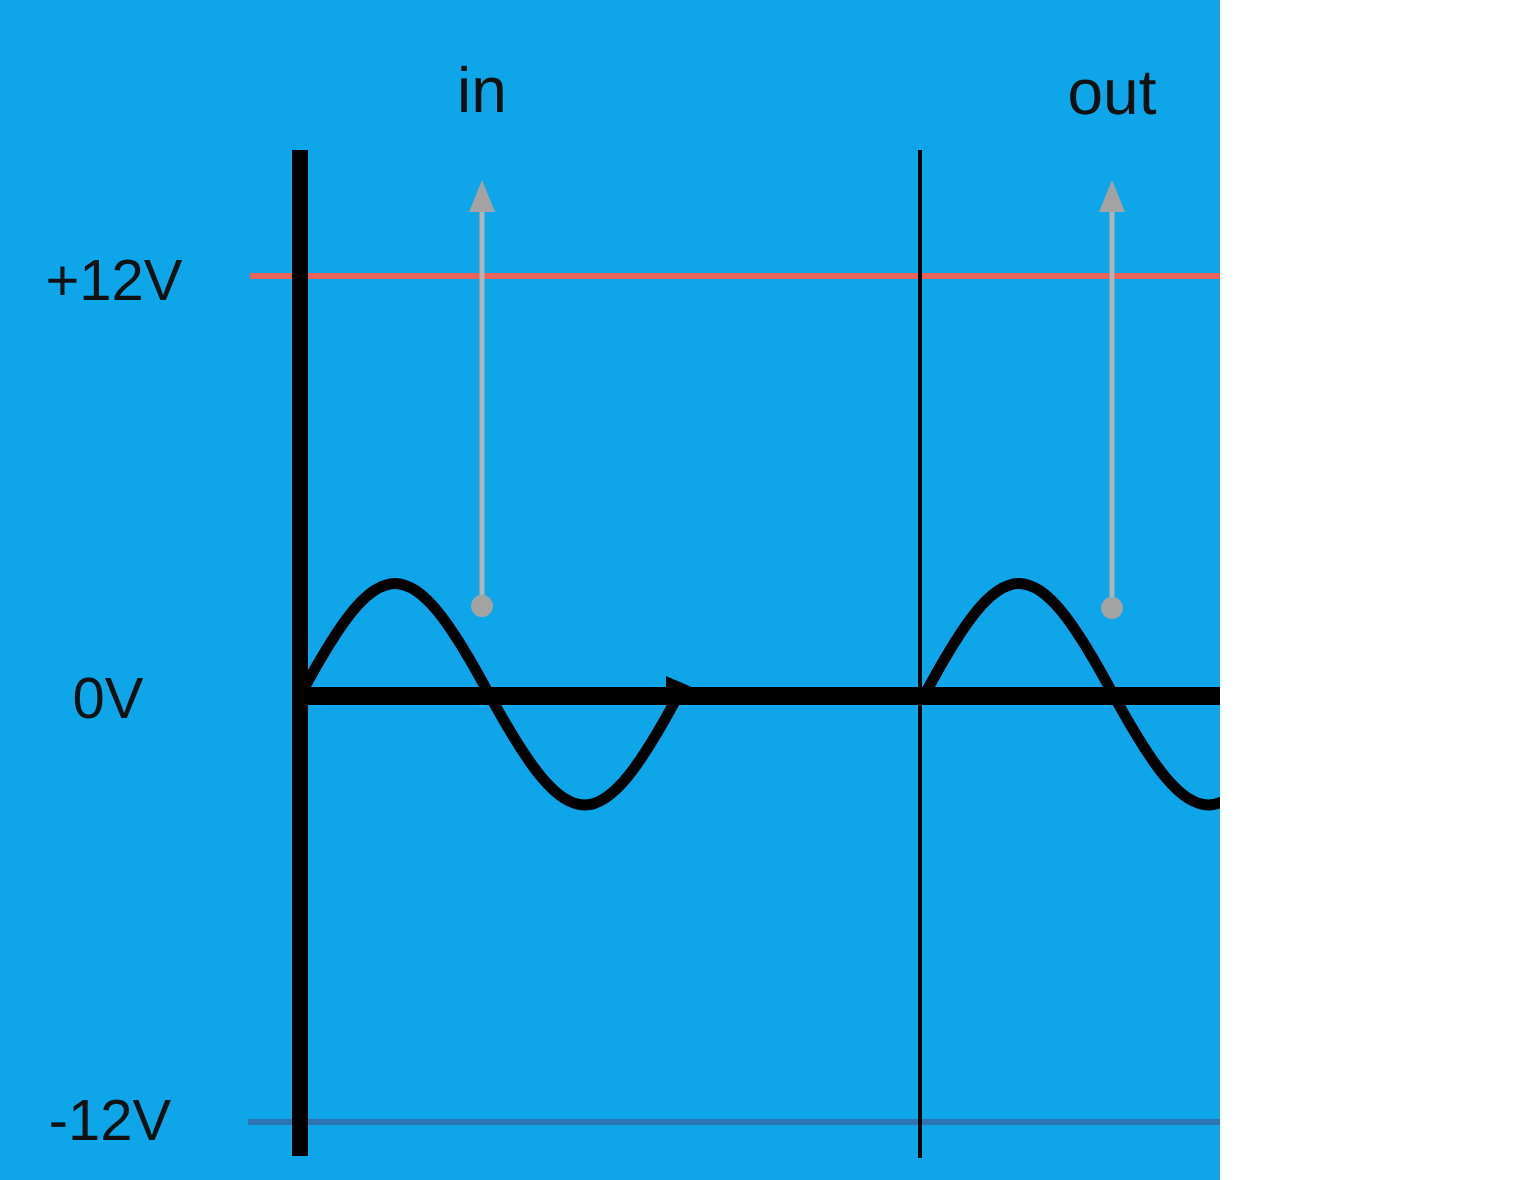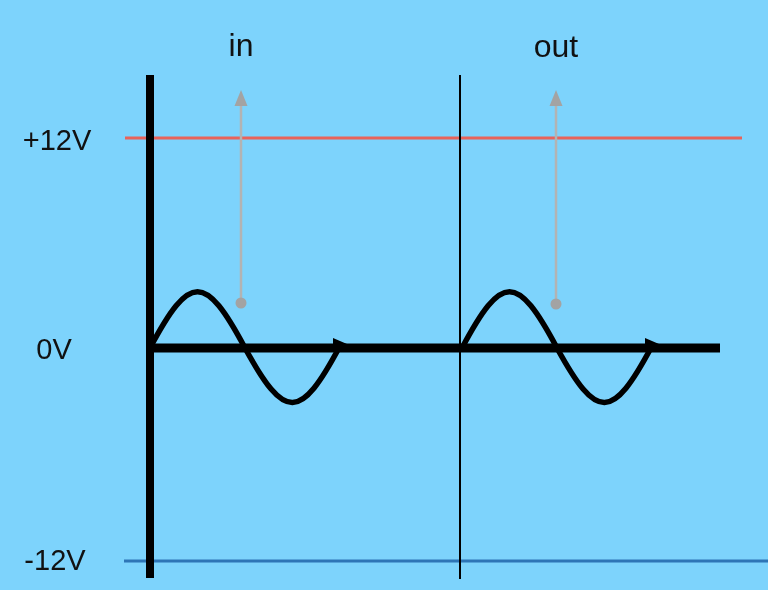--- a/index.html
+++ b/index.html
@@ -3,23 +3,23 @@
 <meta charset="utf-8">
 <style>
   html, body {
     margin: 0;
     padding: 0;
     background: #ffffff;
     font-family: "Liberation Sans", sans-serif;
   }
   .stage {
     position: relative;
-    width: 768px;
+    width: 610px;
     height: 590px;
-    background: #7dd3fc;
+    background: #0ea5e9;
     overflow: hidden;
   }
   svg { display: block; }
   text {
     font-family: "Liberation Sans", sans-serif;
     fill: #111111;
   }
   .section-label { font-size: 32px; }
   .rail-label { font-size: 29px; }
 </style>

